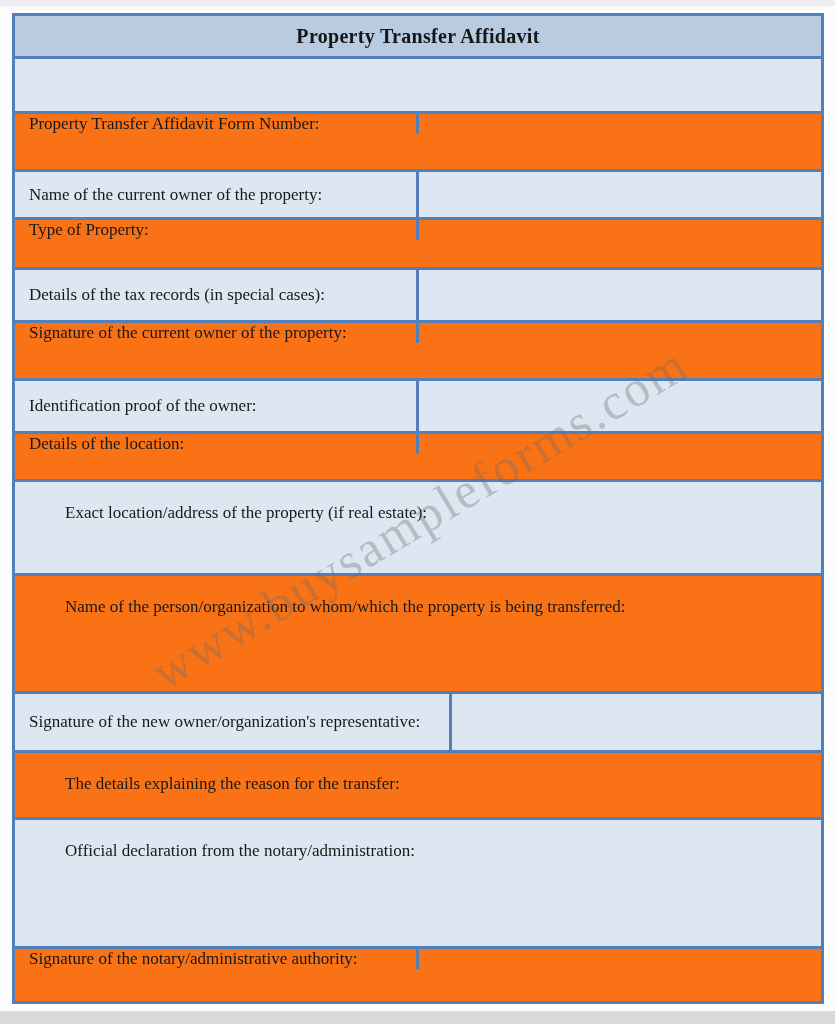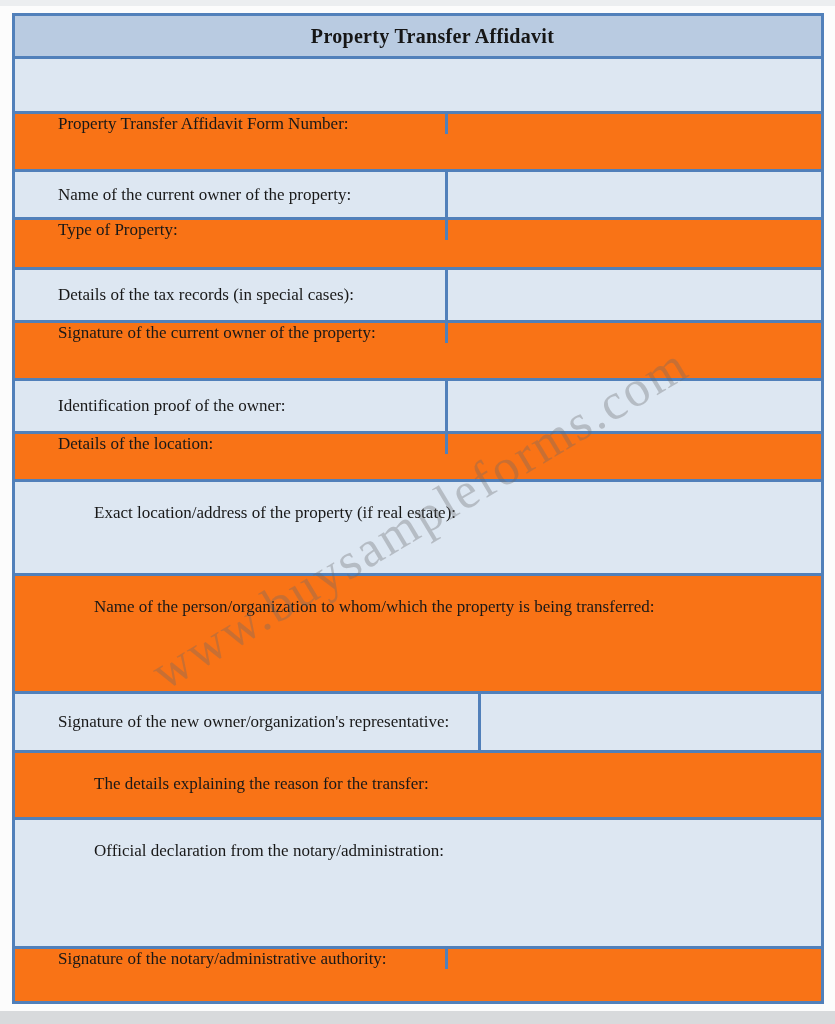--- a/index.html
+++ b/index.html
@@ -24,21 +24,20 @@
   }
   .affidavit-table {
     position:absolute; left:12px; top:13px; width:812px;
     border:3px solid #5180ba;
     background:#ffffff;
   }
   .row {
     display:flex; align-items:stretch;
     border-top:3px solid #5180ba;
     position:relative;
-    padding-left:29px;
   }
   .row:first-child { border-top:none; }
   .row.blue { background:#dde7f2; }
   .row.white { background:#f97316;flex-direction:column; }
   .row.header {
     background:#b9cbe1;
     height:40px;
     align-items:center; justify-content:center;
   }
   .title {

